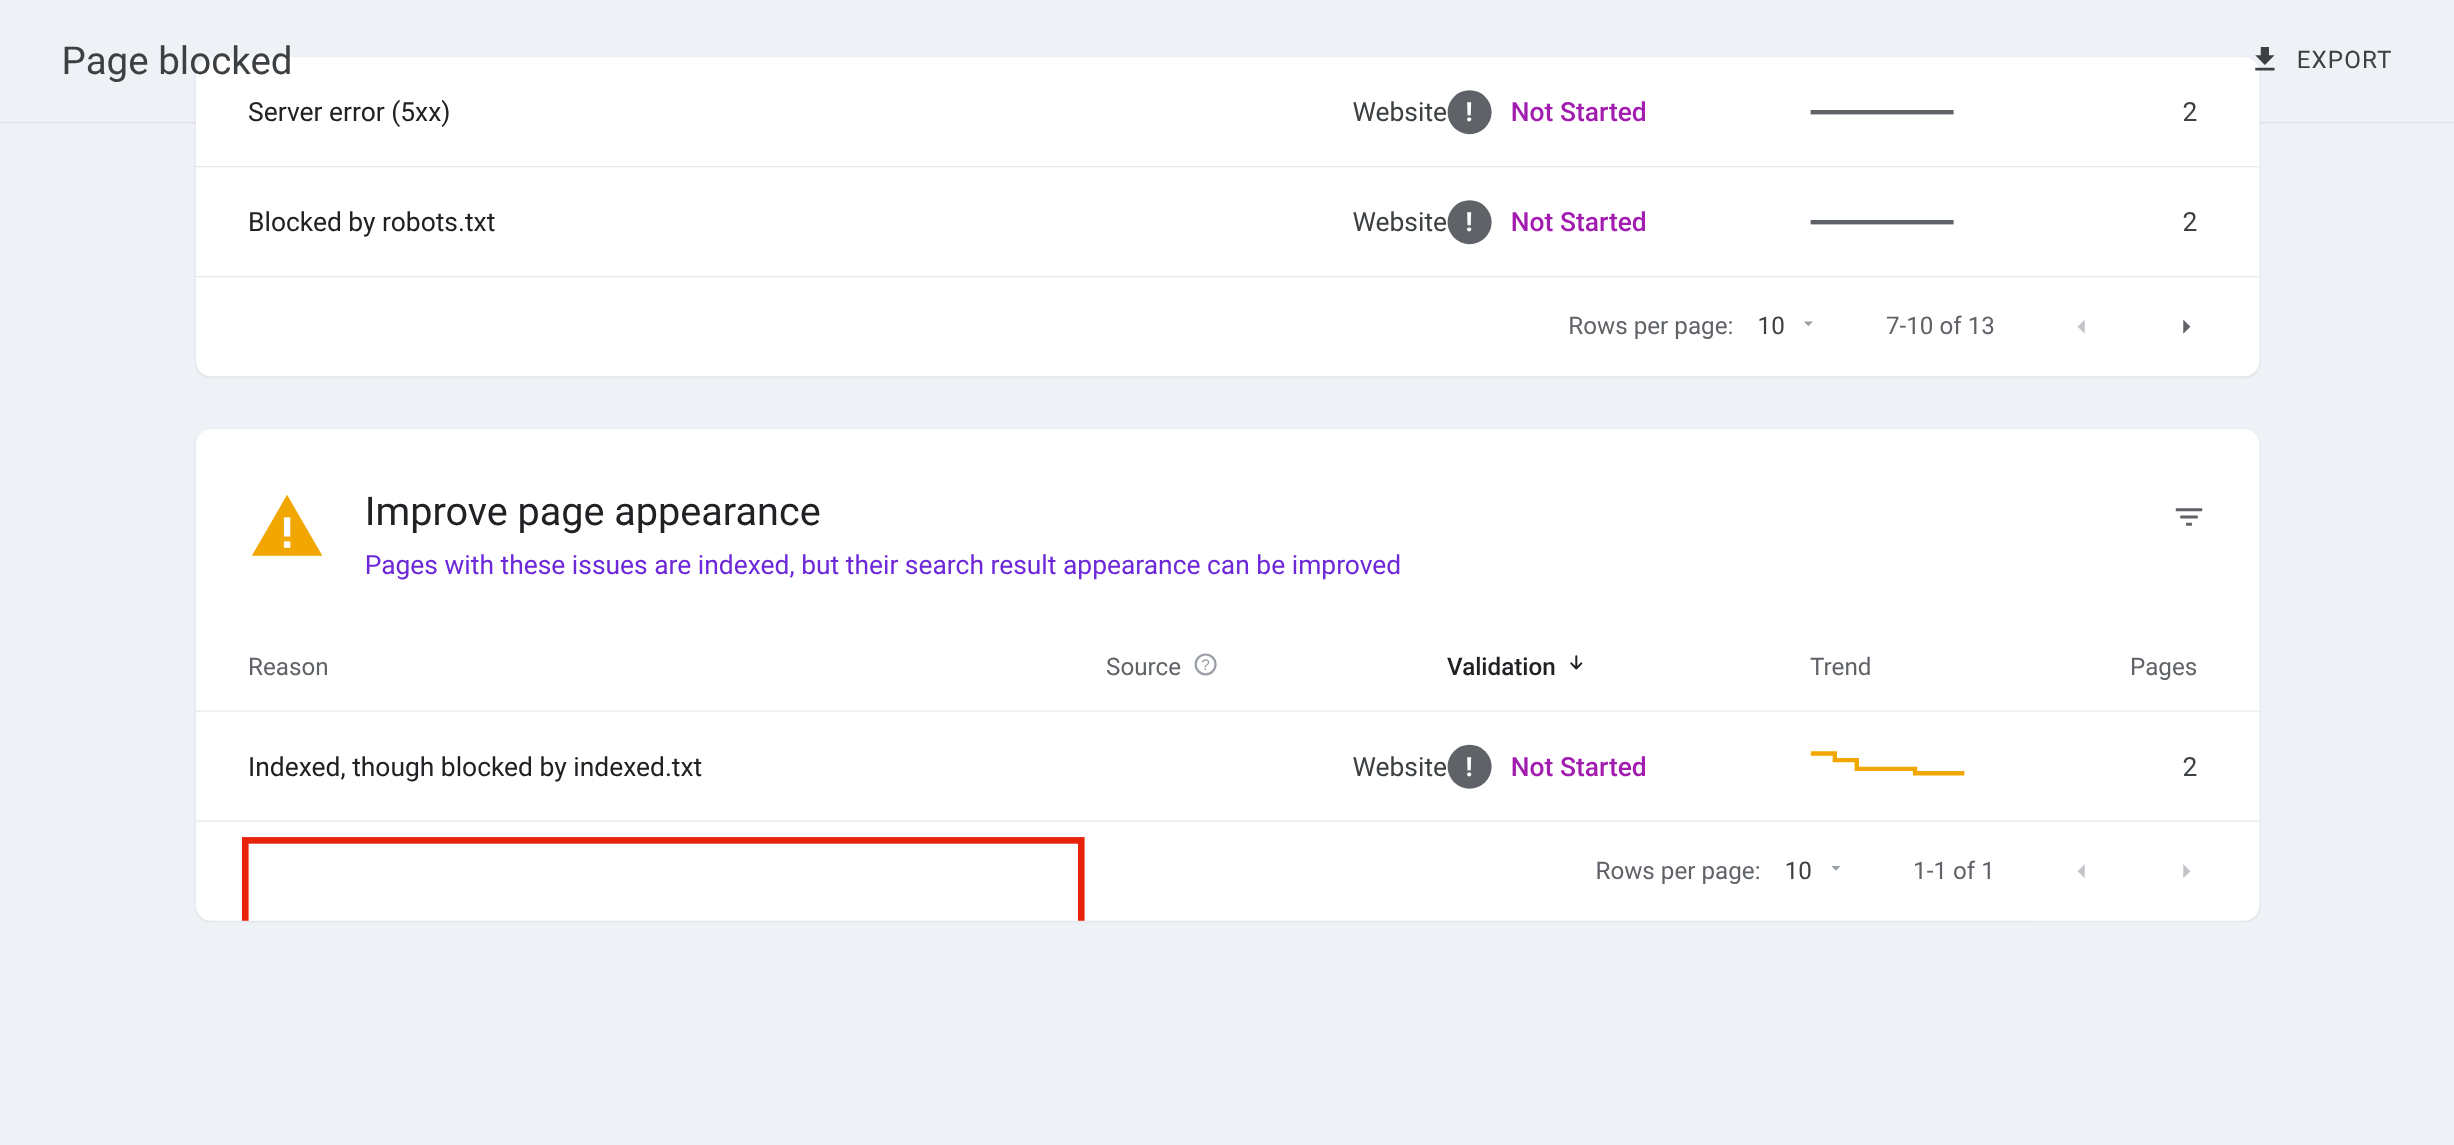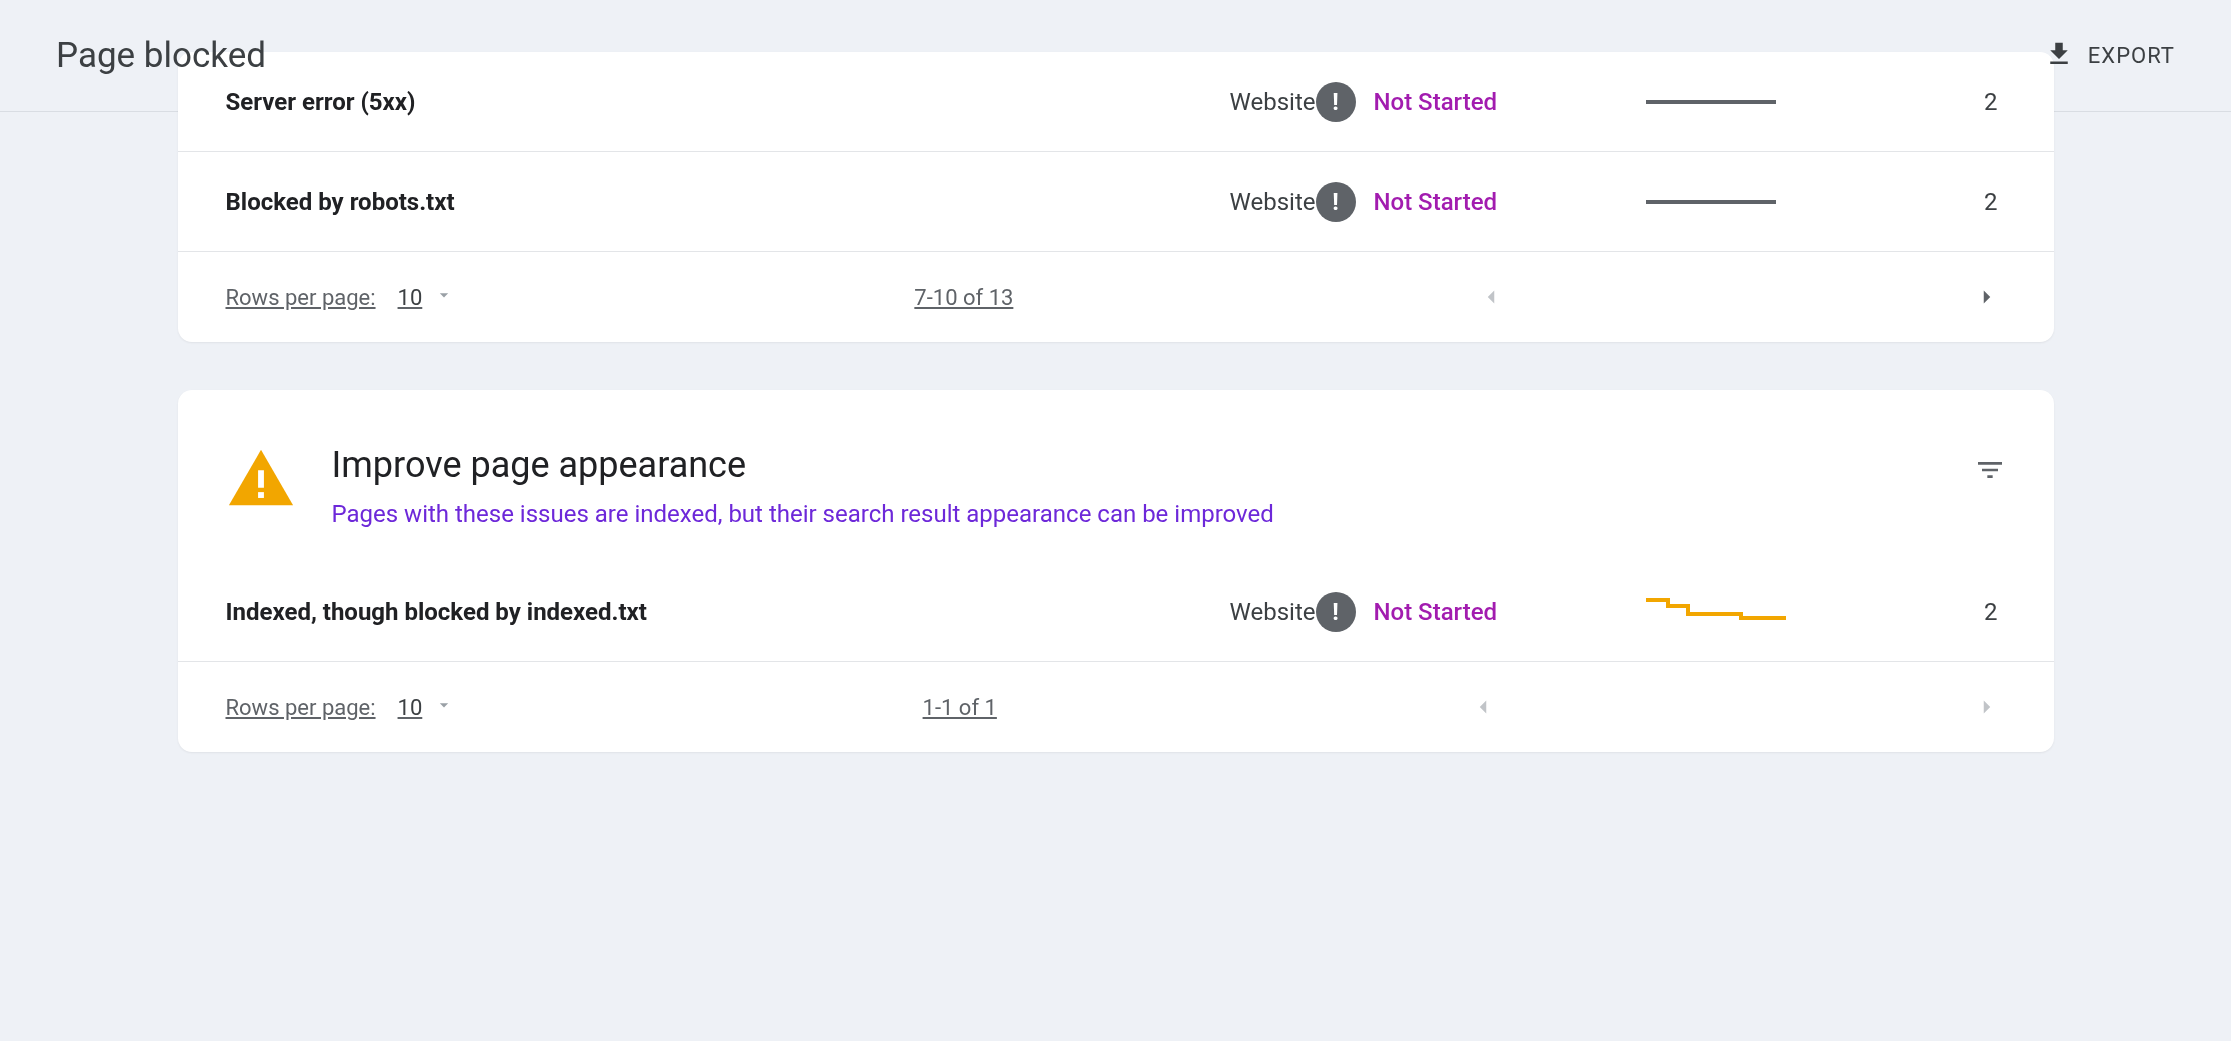--- a/index.html
+++ b/index.html
@@ -55,47 +55,46 @@
 
   .row {
     display: flex;
     align-items: center;
     height: 100px;
     border-bottom: 1px solid #e3e5e8;
     padding: 0 48px 0 48px;
   }
   .row:last-of-type { border-bottom: none; }
 
-  .col-reason { flex: 0 0 780px; font-size: 24px; font-weight: 700; color: #202124; }
+  .col-reason { flex: 0 0 780px; font-size: 24px; font-weight: 400; color: #202124; }
   .col-source { flex: 0 0 310px; font-size: 24px; color: #3c4043; text-align: right; }
   .col-validation { flex: 0 0 330px; display: flex; align-items: center; gap: 18px; }
   .col-trend { flex: 0 0 280px; display:flex; align-items:center; }
   .col-pages { flex: 1; text-align: right; font-size: 24px; color: #3c4043; padding-right: 8px;}
 
   .validation-label { font-size: 24px; font-weight: 500; color: #a21caf; }
 
   .exclaim-badge {
     width: 40px; height: 40px; border-radius: 50%;
     background: #5f6368; display:flex; align-items:center; justify-content:center;
     flex-shrink:0;
   }
   .exclaim-badge span { color:#fff; font-weight:700; font-size:24px; }
 
   .trend-flat {
     width: 130px; height: 4px; background: #5f6368;
   }
 
   .pagination {
-    display:flex; align-items:center; justify-content:space-between;
+    display:flex; align-items:center; justify-content:flex-end;
     gap: 60px;
     height: 90px;
     padding: 0 48px;
     font-size: 22px;
     color: #5f6368;
-    text-decoration: underline;
   }
   .rows-per-page { display:flex; align-items:center; gap: 22px; }
   .dropdown-val { display:flex; align-items:center; gap:12px; color:#3c4043; }
   .nav-arrow { width:36px; display:flex; justify-content:center; }
   .nav-arrow.disabled svg path { fill:#c1c4c8; }
   .nav-arrow.enabled svg path { fill:#5f6368; }
 
   
   .card-header {
     display:flex; align-items:flex-start;
@@ -219,20 +218,42 @@
       </div>
       <div class="filter-icon-wrap">
         <span>
           <svg width="32" height="32" viewBox="0 0 24 24">
               <path fill="#5f6368" d="M3 6h18v2H3V6zm3 5h12v2H6v-2zm4 5h4v2h-4v-2z"></path>
             </svg>
         </span>
       </div>
     </div>
 
+    <div class="table-head">
+      <div class="th-reason">Reason</div>
+      <div class="th-source">
+        <span>Source</span>
+        <span>
+          <svg width="24" height="24" viewBox="0 0 24 24">
+              <circle cx="12" cy="12" r="9" fill="none" stroke="#9aa0a6" stroke-width="2"></circle>
+              <text x="12" y="17" text-anchor="middle" font-size="14" fill="#9aa0a6" font-family="Arial">?</text>
+            </svg>
+        </span>
+      </div>
+      <div class="th-validation">
+        <span>Validation</span>
+        <span>
+          <svg width="22" height="22" viewBox="0 0 24 24">
+              <path fill="#202124" d="M12 4v12m0 0l-5-5m5 5l5-5" stroke="#202124" stroke-width="2" stroke-linecap="round" stroke-linejoin="round"></path>
+            </svg>
+        </span>
+      </div>
+      <div class="th-trend">Trend</div>
+      <div class="th-pages">Pages</div>
+    </div>
 
     <div class="row">
       <div class="col-reason">Indexed, though blocked by indexed.txt</div>
       <div class="col-source">Website</div>
       <div class="col-validation">
         <div class="exclaim-badge">
             <span>!</span>
           </div>
         <span class="validation-label">Not Started</span>
       </div>

